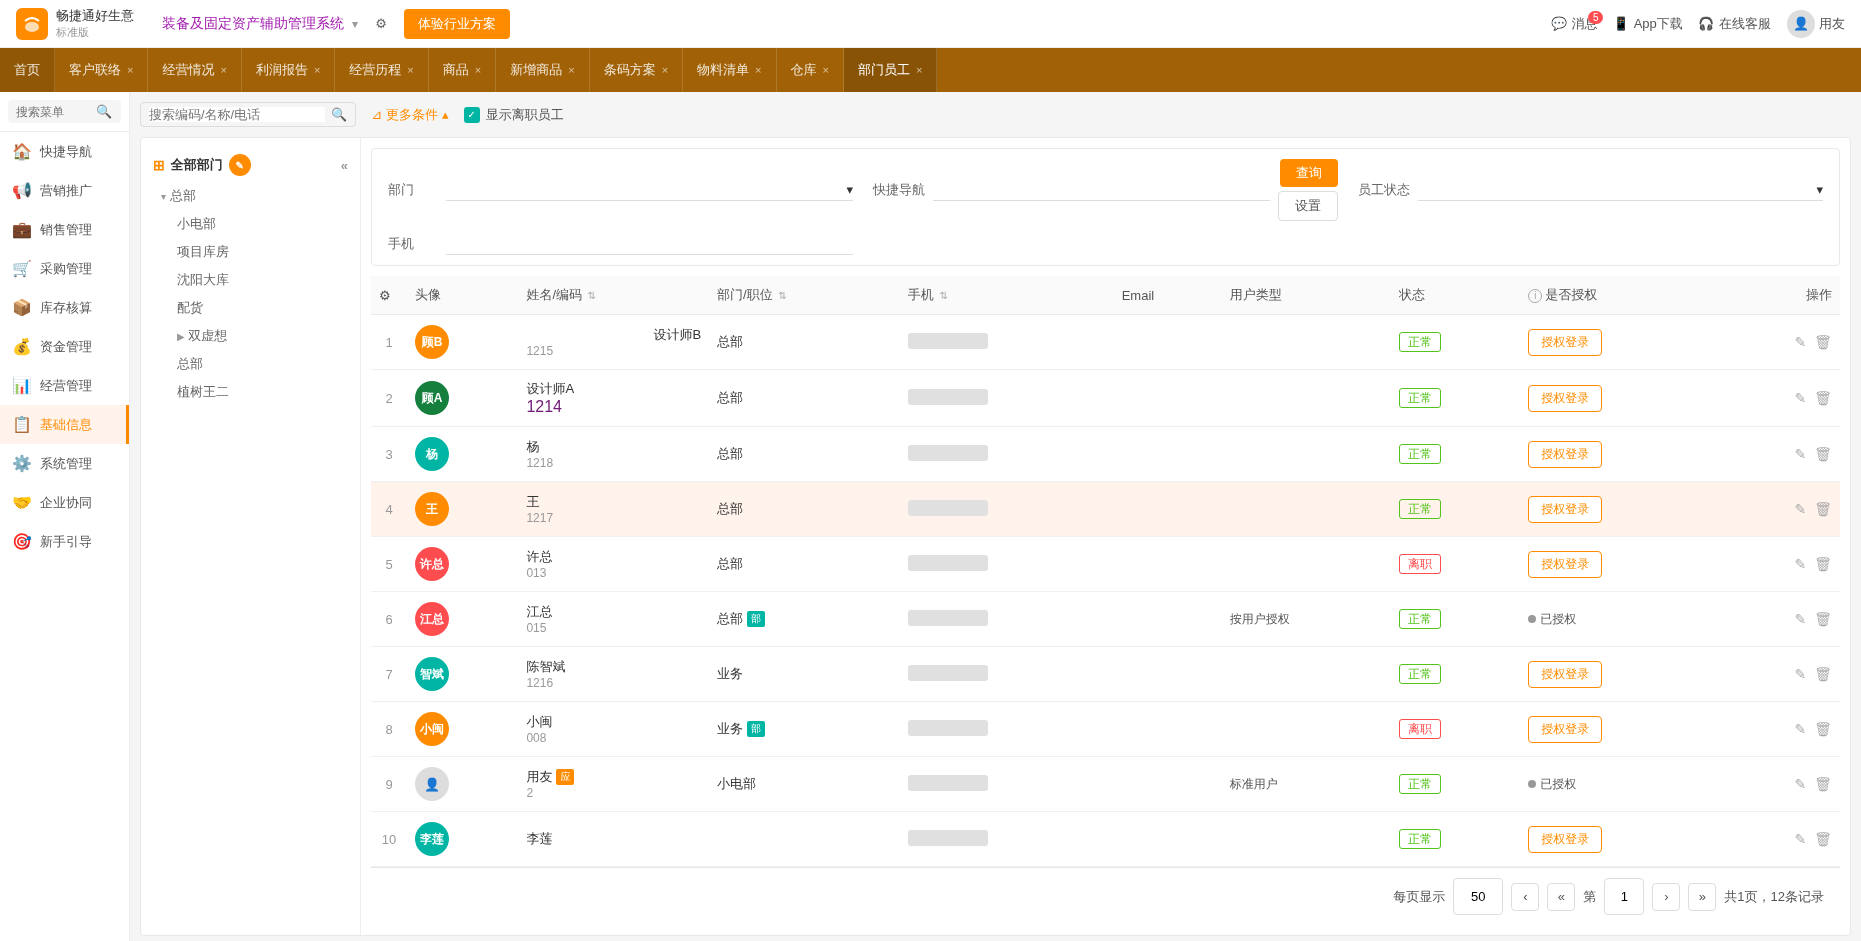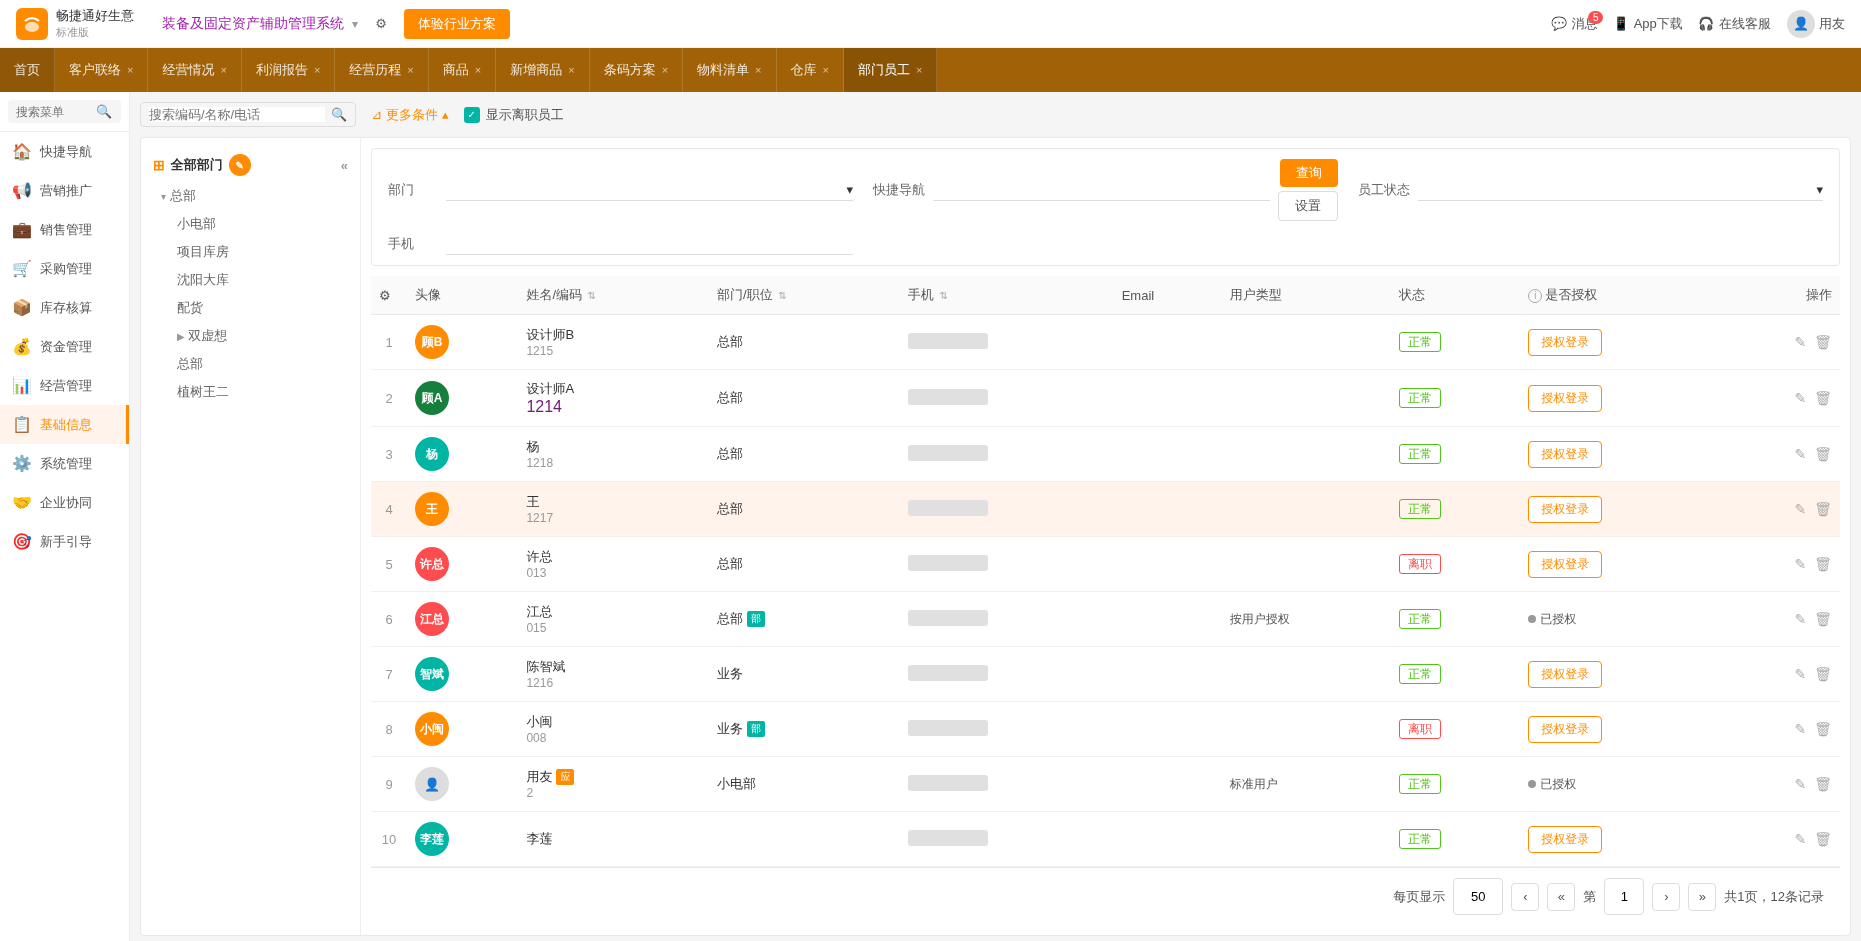--- a/index.html
+++ b/index.html
@@ -833,21 +833,21 @@
               <th style="text-align:right;">操作</th>
             </tr>
           </thead>
           <tbody id="table-body">
           <tr>
     <td style="text-align:center;color:#999;">1</td>
     <td>
                   <div class="avatar-circle" style="background:#ff8c00">顾B</div>
                 </td>
     <td>
-      <div style="display:flex;align-items:center;gap:4px;">
+      <div style="display:flex;align-items:center;gap:4px;justify-content:flex-end;">
         <span>设计师B</span>
 
       </div>
       <div style="color:#999;font-size:12px;">1215</div>
     </td>
     <td>
       <div style="display:flex;align-items:center;gap:4px;">
         <span>总部</span>
 
       </div>

